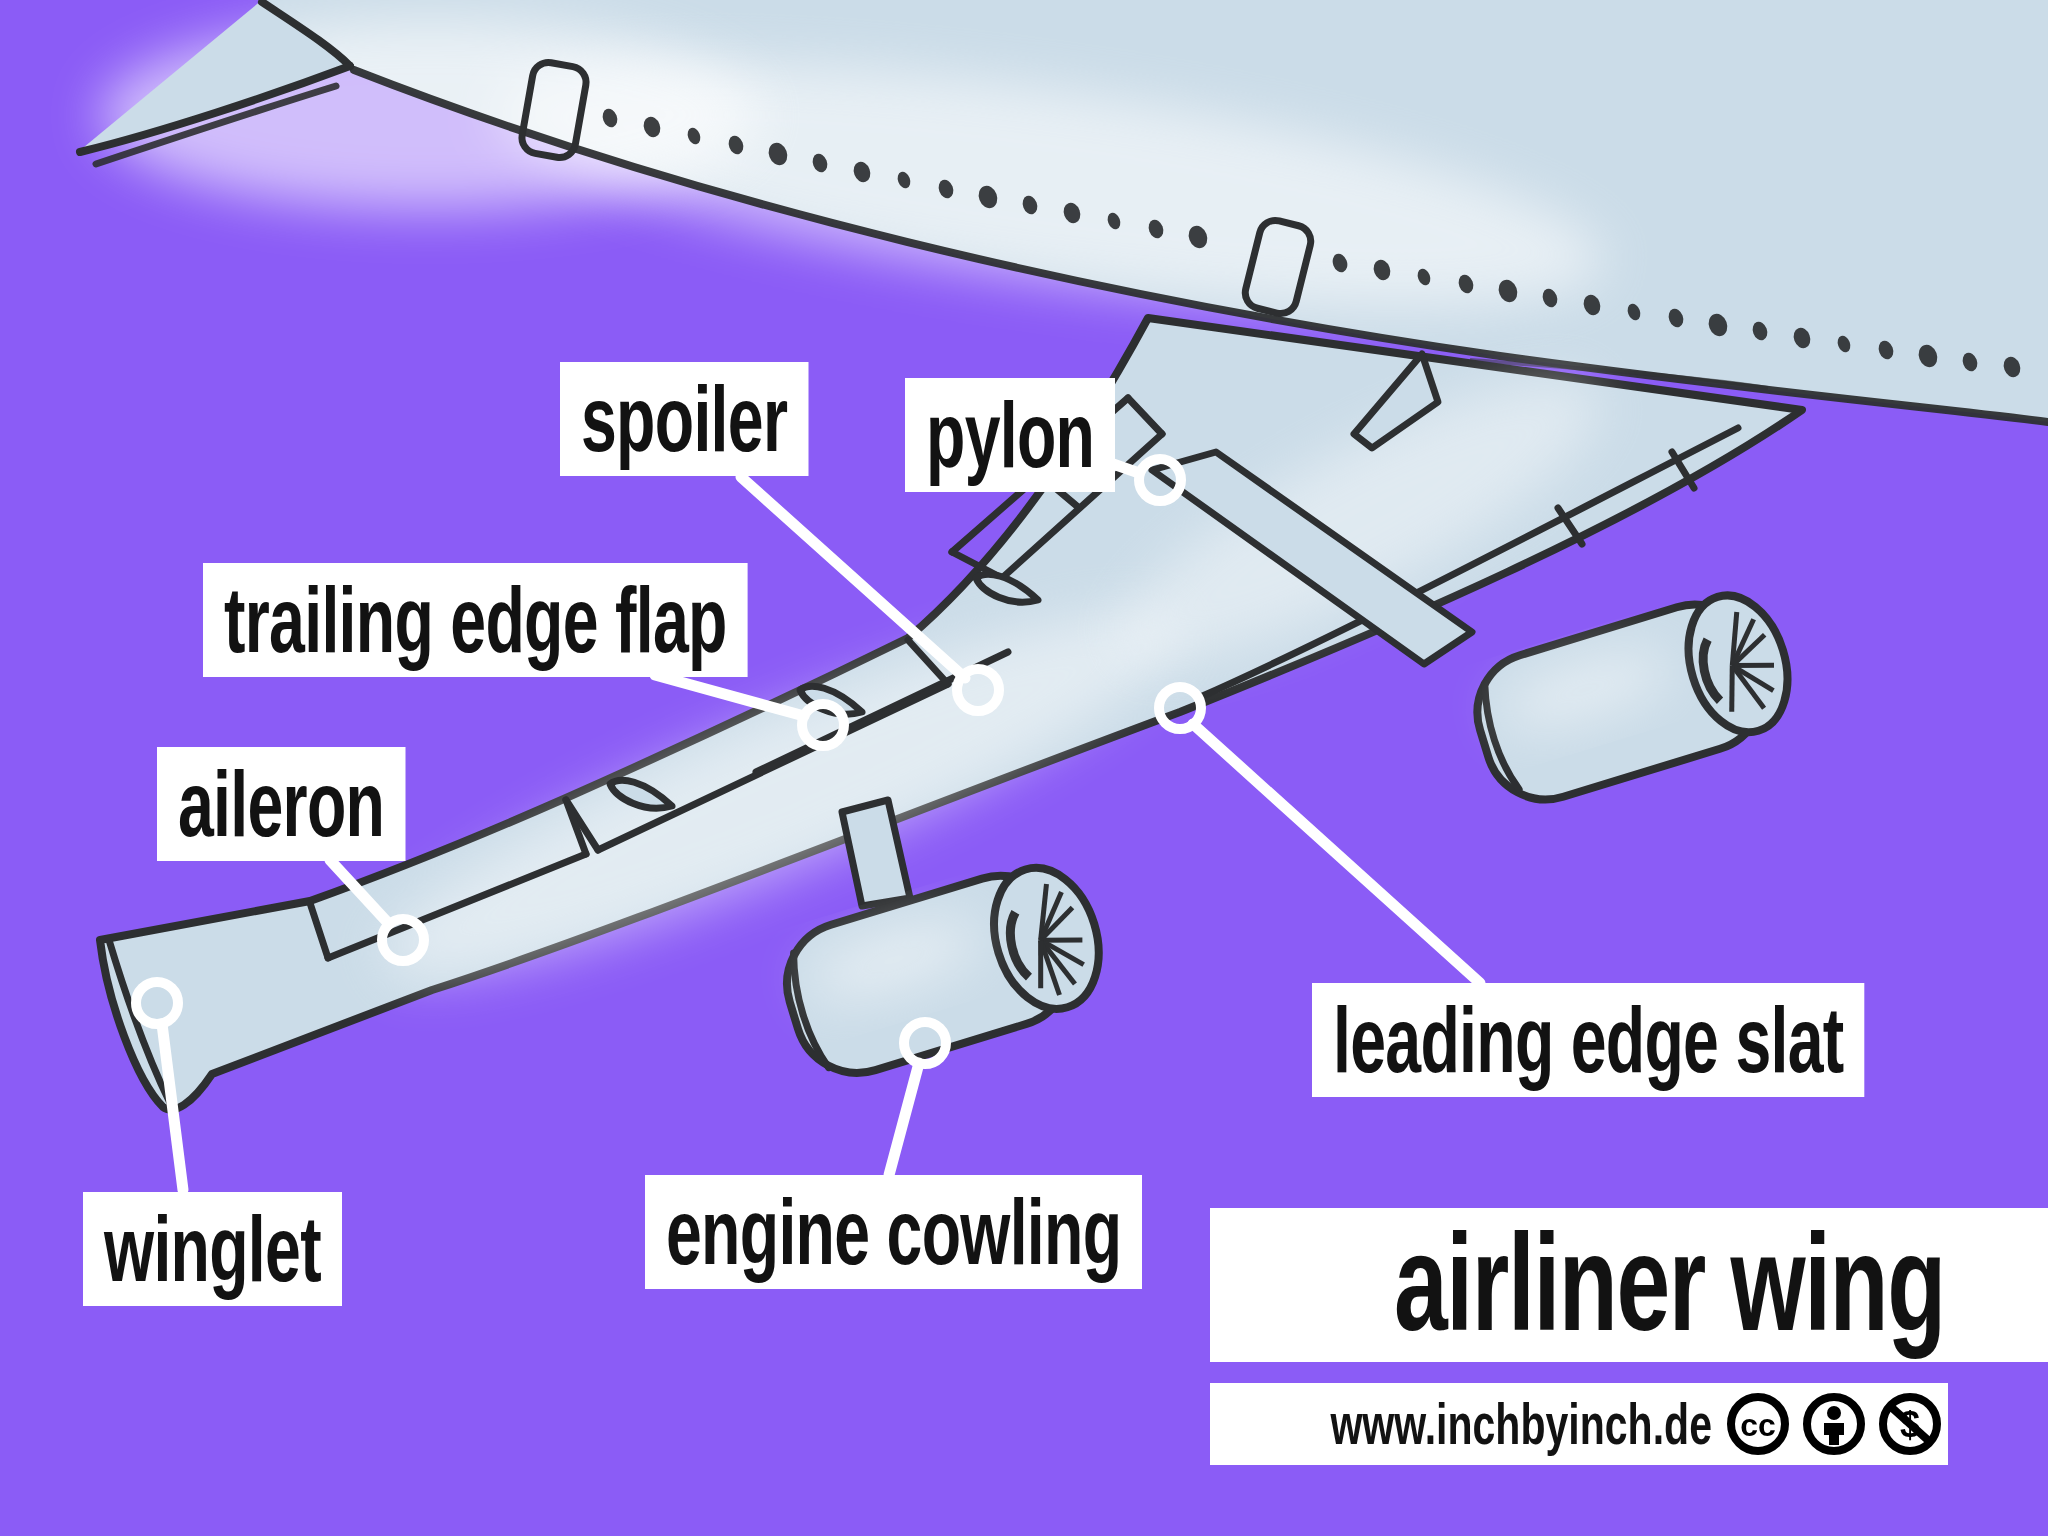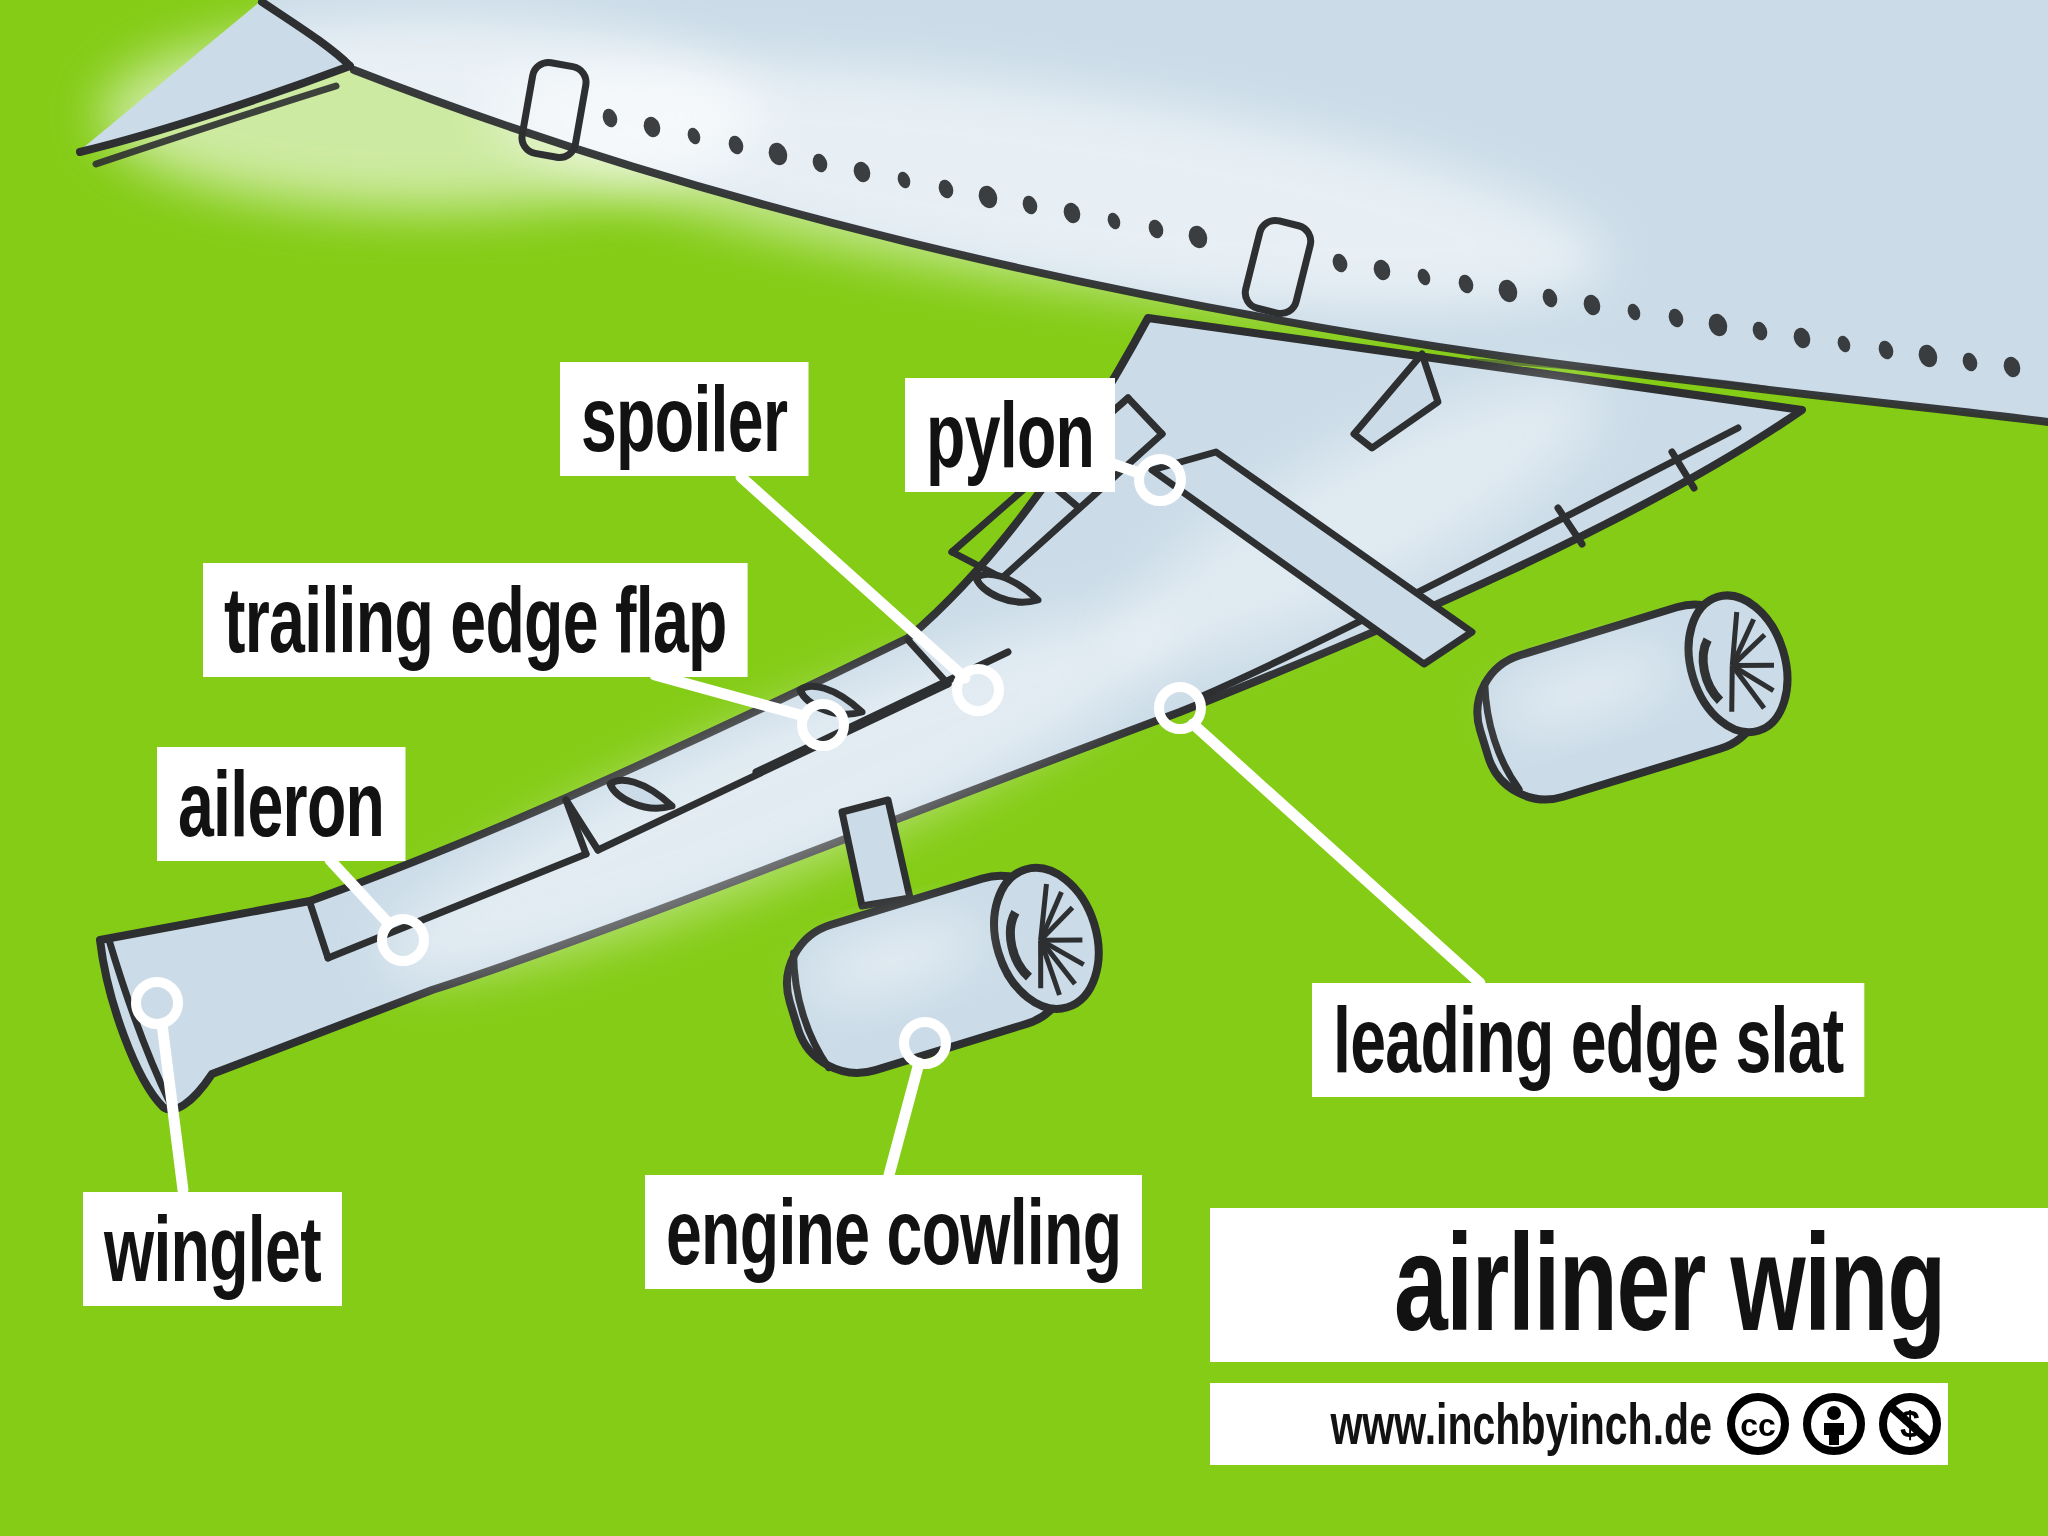--- a/index.html
+++ b/index.html
@@ -1,17 +1,17 @@
 <!DOCTYPE html>
 <html><head>
 <meta charset="utf-8">
 <style>
   html,body{margin:0;padding:0;}
   body{font-family:"Liberation Sans",sans-serif;}
-  .stage{position:relative;width:2048px;height:1536px;background:#84cc16;overflow:hidden;}
+  .stage{position:relative;width:2048px;height:1536px;background:#8b5cf6;overflow:hidden;}
   .stage svg.sketch{position:absolute;left:0;top:0;width:2048px;height:1536px;}
 
   
   .part-label{
     position:absolute;
     background:#ffffff;
     color:#121212;
     font-size:92px;
     line-height:92px;
     font-weight:700;

